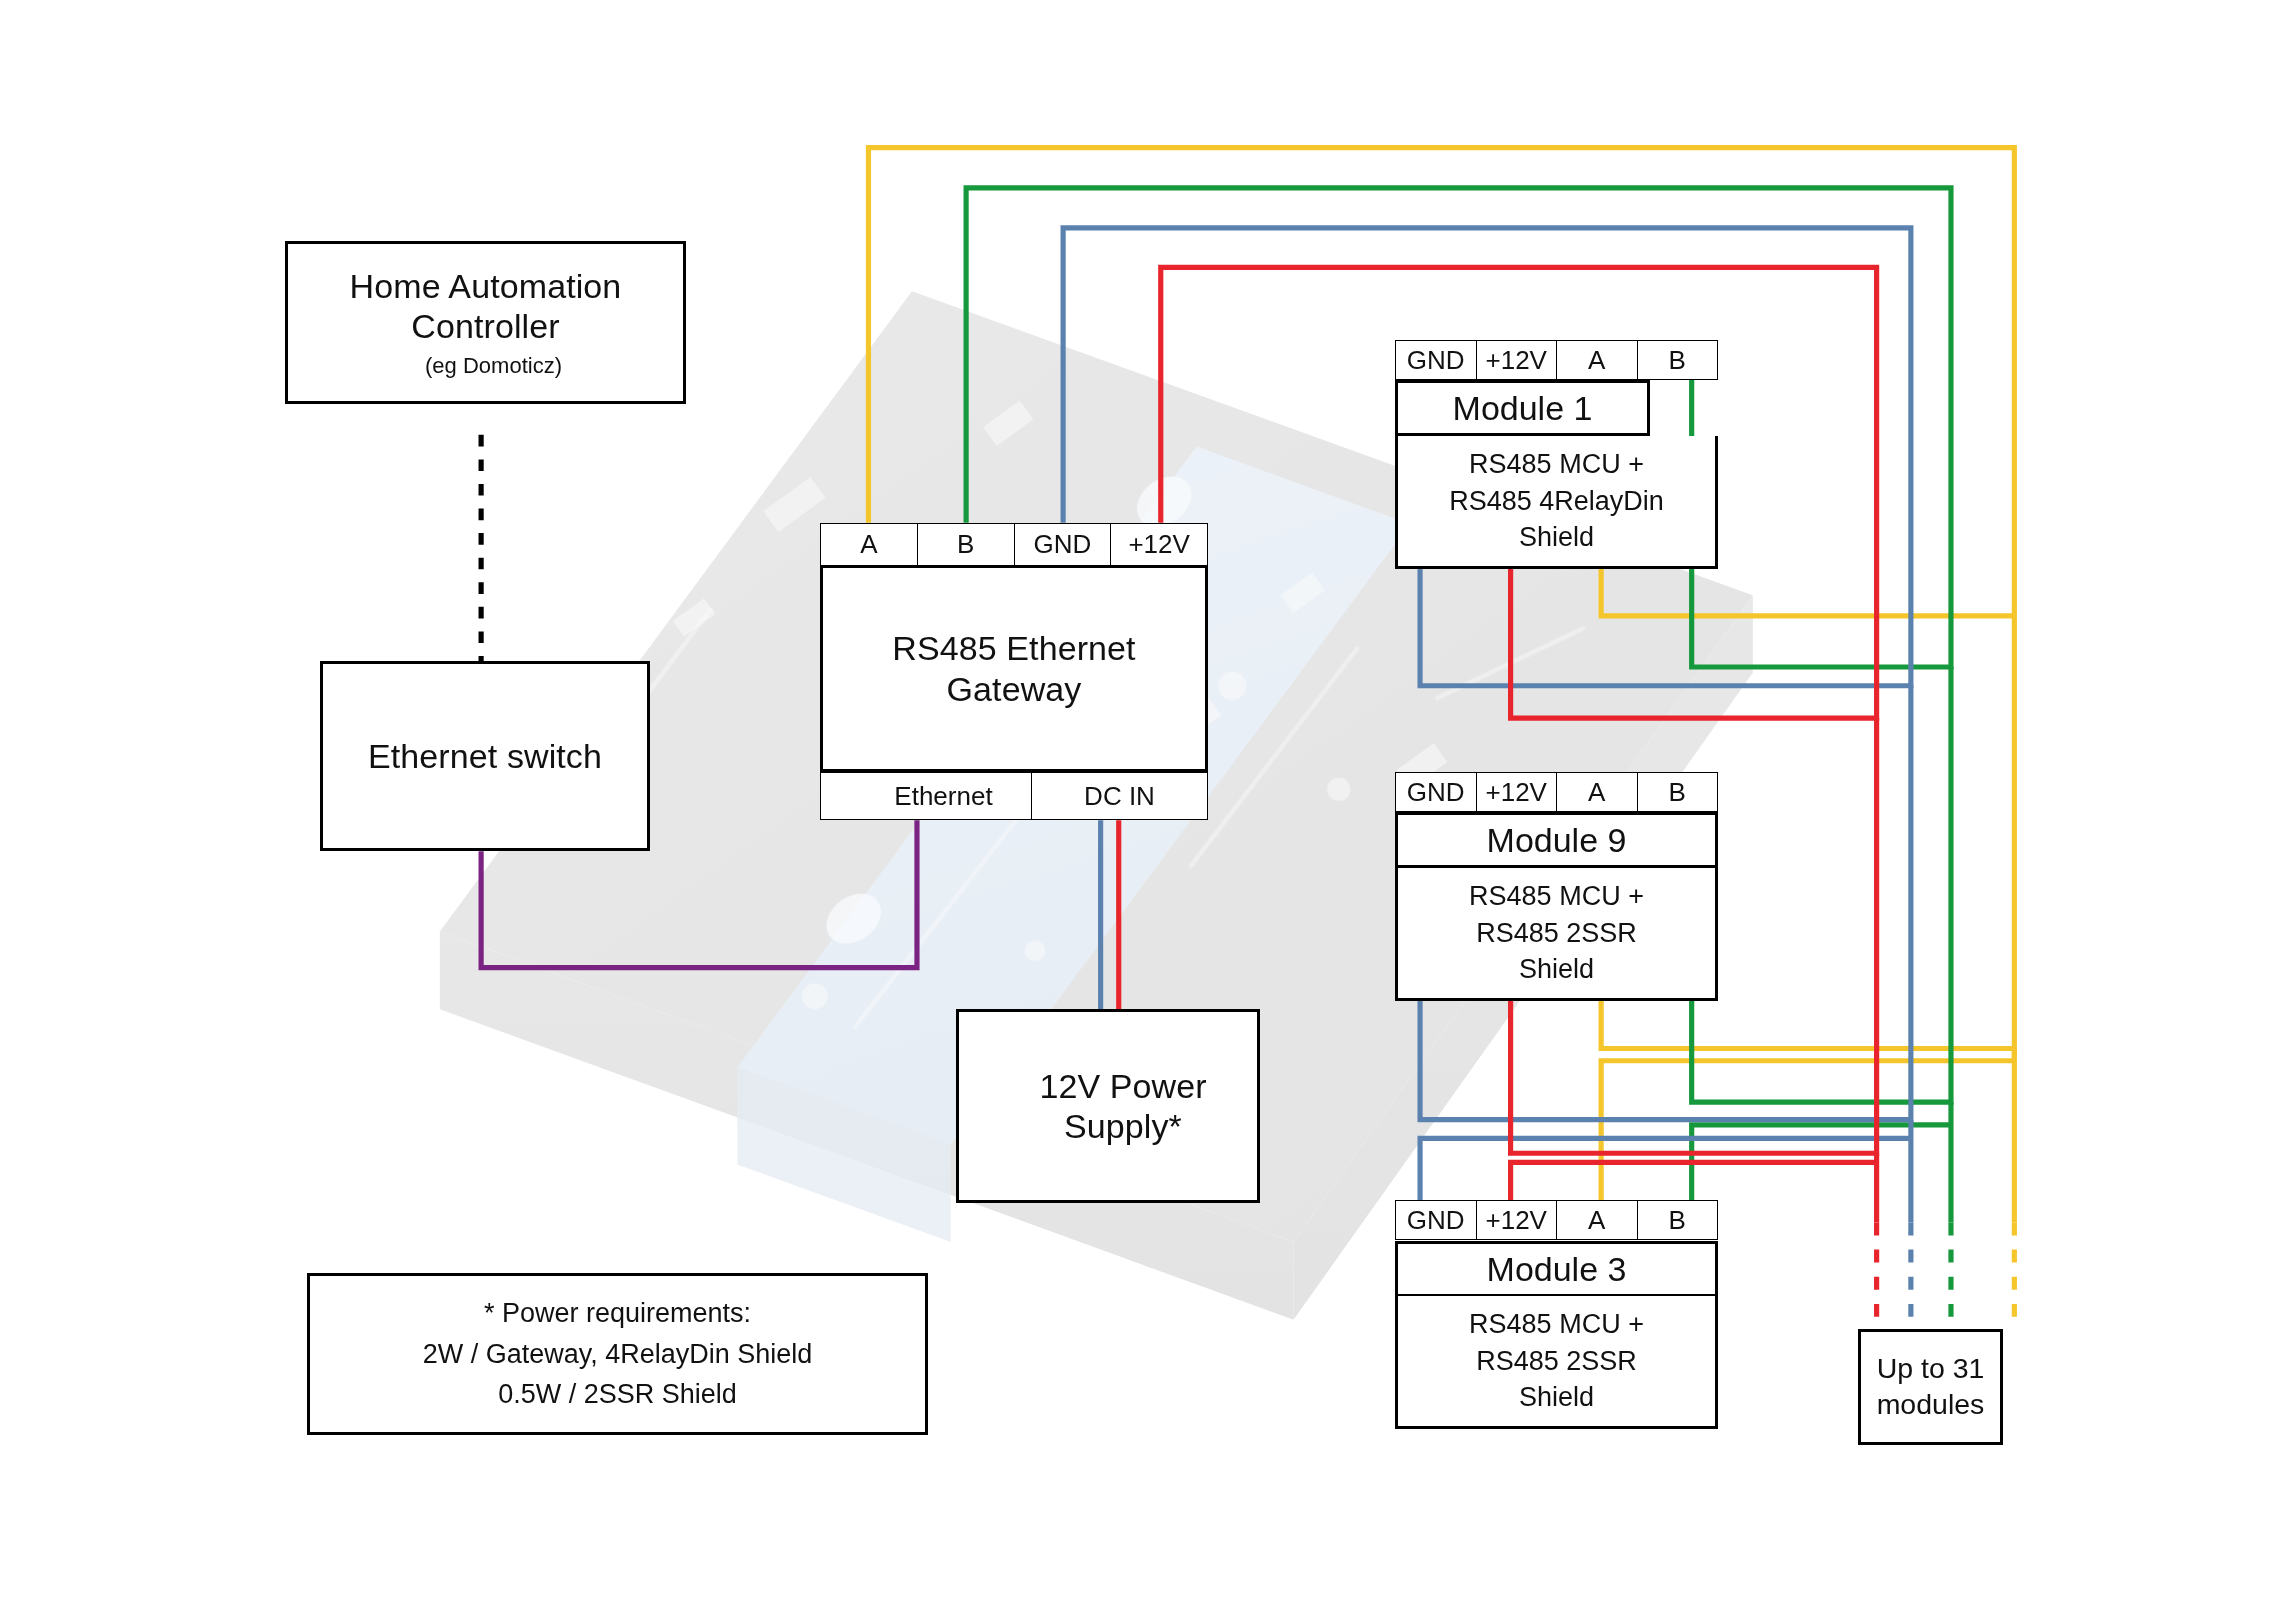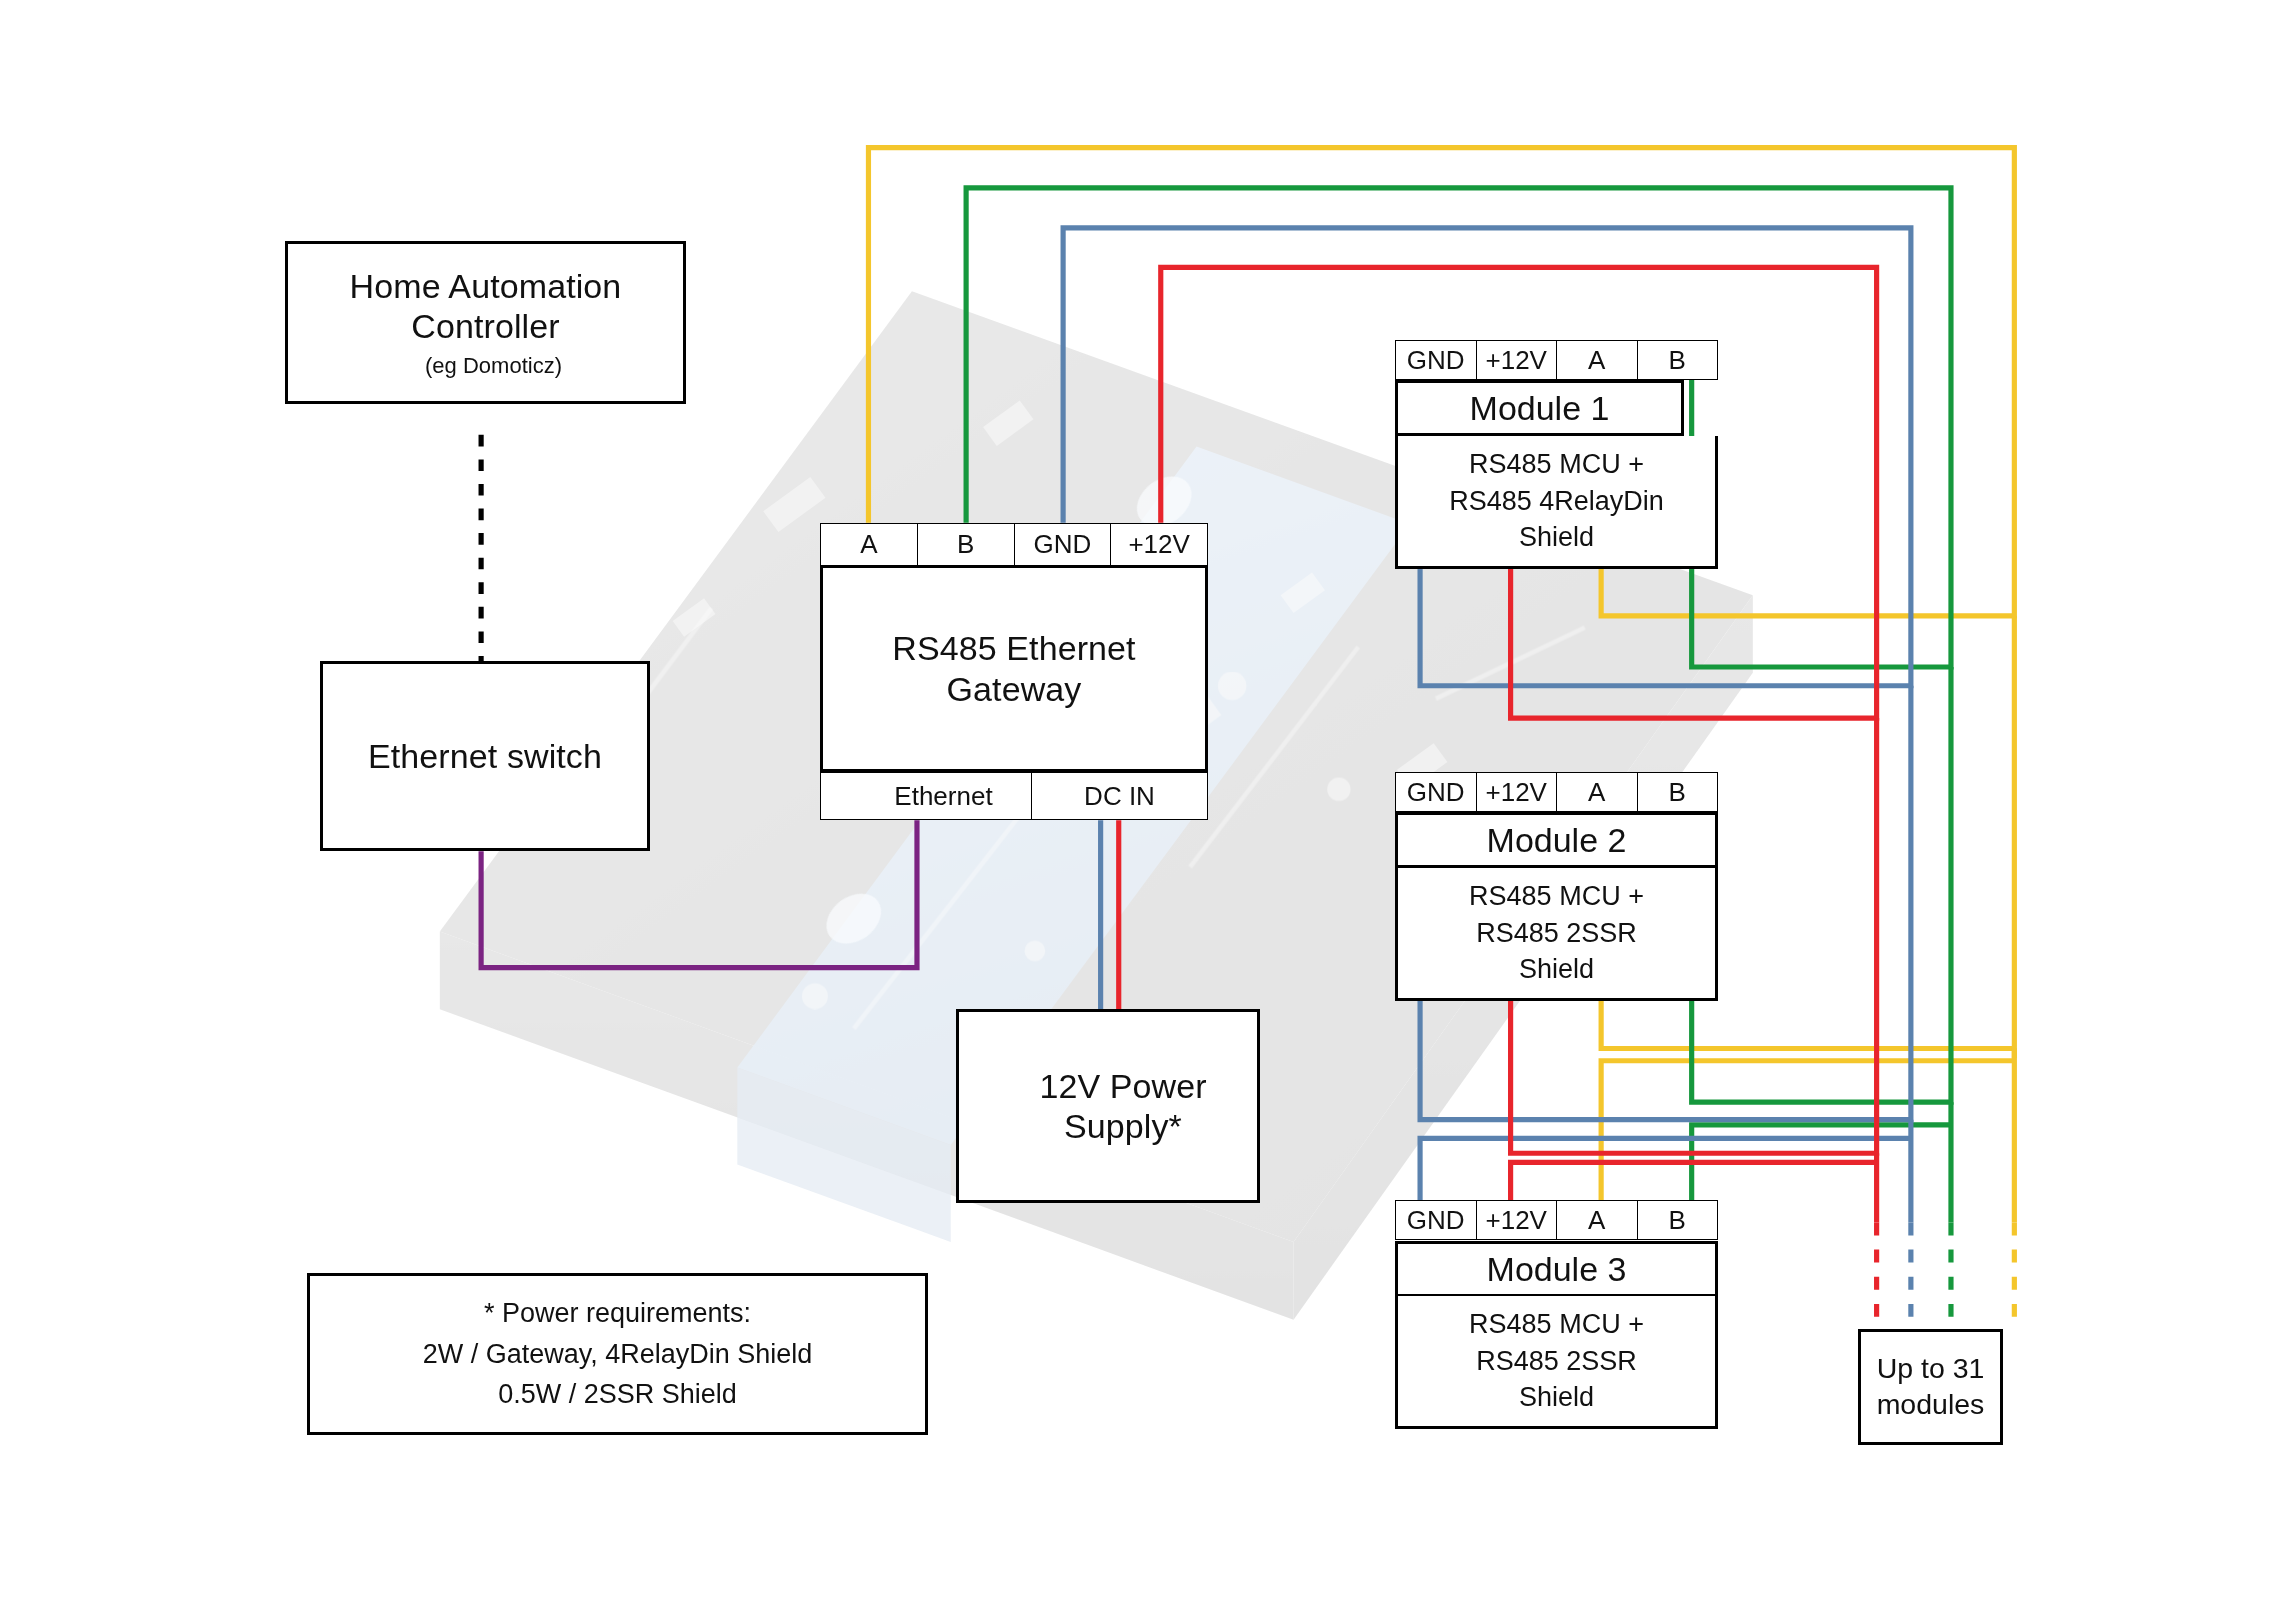--- a/index.html
+++ b/index.html
@@ -201,37 +201,37 @@
     <div>2W / Gateway, 4RelayDin Shield</div>
     <div>0.5W / 2SSR Shield</div>
   </div>
 
   <div class="terms" style="left:1395px;top:340px;width:323px;height:40px;">
     <div class="pin">GND</div>
     <div class="pin">+12V</div>
     <div class="pin">A</div>
     <div class="pin">B</div>
   </div>
-  <div class="module-title" style="left:1395px;top:380px;width:289px;height:56px;">
+  <div class="module-title" style="left:1395px;top:380px;width:255px;height:56px;">
     <span>Module 1</span>
   </div>
   <div class="module-body" style="left:1395px;top:436px;width:323px;height:133px;">
     <div>RS485 MCU +</div>
     <div>RS485 4RelayDin</div>
     <div>Shield</div>
   </div>
 
   <div class="terms" style="left:1395px;top:772px;width:323px;height:40px;">
     <div class="pin">GND</div>
     <div class="pin">+12V</div>
     <div class="pin">A</div>
     <div class="pin">B</div>
   </div>
   <div class="module-title" style="left:1395px;top:812px;width:323px;height:56px;">
-    <span>Module 2</span>
+    <span>Module 9</span>
   </div>
   <div class="module-body" style="left:1395px;top:868px;width:323px;height:133px;">
     <div>RS485 MCU +</div>
     <div>RS485 2SSR</div>
     <div>Shield</div>
   </div>
 
   <div class="terms" style="left:1395px;top:1200px;width:323px;height:40px;">
     <div class="pin">GND</div>
     <div class="pin">+12V</div>

